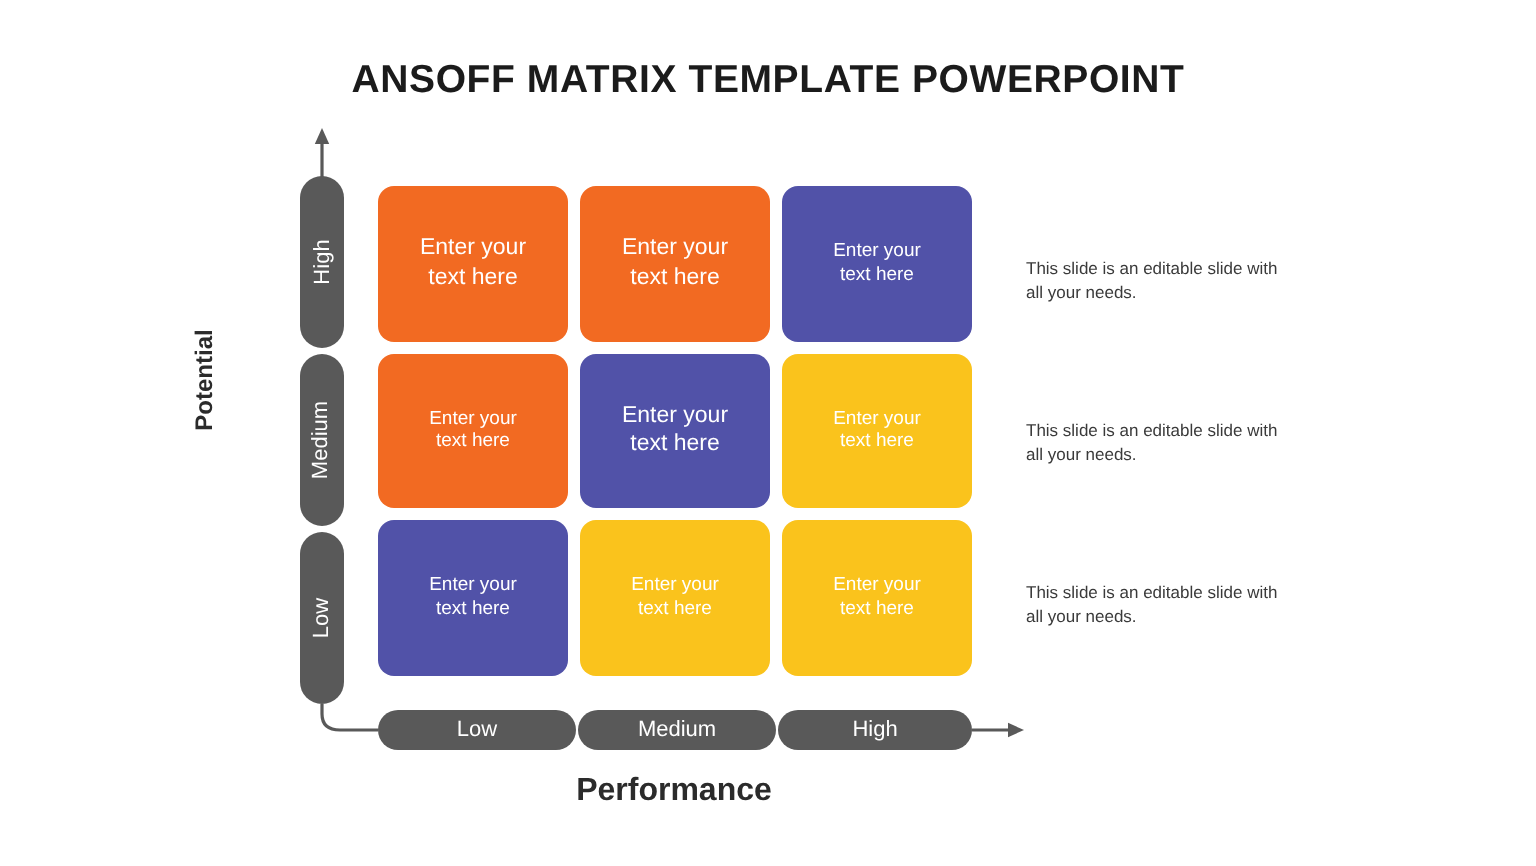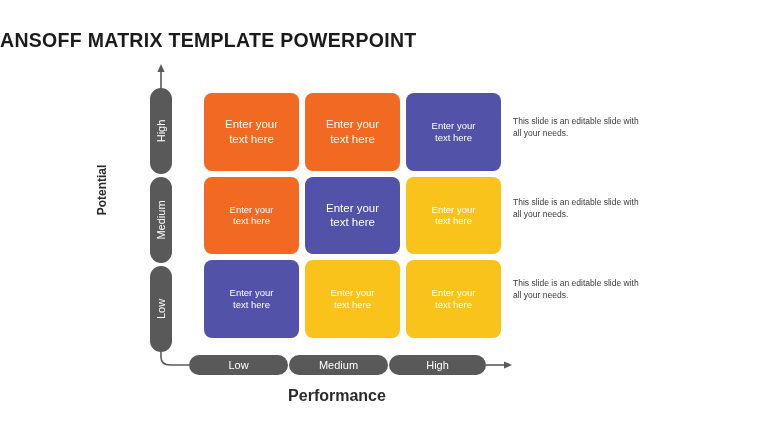--- a/index.html
+++ b/index.html
@@ -16,21 +16,21 @@
     color: #222222;
     position: relative;
   }
 
   
   .slide-title {
     position: absolute;
     top: 29px;
     left: 0;
     width: 768px;
-    text-align: left;
+    text-align: center;
     font-size: 19.5px;
     font-weight: bold;
     letter-spacing: 0.3px;
     color: #1b1b1b;
     white-space: nowrap;
   }
 
   
   .chart {
     position: absolute;
@@ -110,21 +110,21 @@
     font-size: 11px;
     color: #ffffff;
   }
   #x-pill-low    { left: 189px;  width: 99px; }
   #x-pill-medium { left: 289px;  width: 99px; }
   #x-pill-high   { left: 389px;  width: 97px; }
 
   
   .matrix {
     position: absolute;
-    left: 204px;
+    left: 189px;
     top: 93px;
     width: 297px;
     height: 245px;
     display: grid;
     grid-template-columns: repeat(3, 1fr);
     grid-template-rows: repeat(3, 1fr);
     gap: 6px;
   }
   .cell {
     border-radius: 8px;
@@ -145,20 +145,21 @@
   .cell.yellow.small { color: #ffffff; }
 
   
   .note {
     position: absolute;
     left: 513px;
     width: 128px;
     font-size: 8.5px;
     line-height: 1.45;
     color: #3a3a3a;
+    margin-top: 13px;
   }
   #note-0 { top: 115px; }
   #note-1 { top: 196px; }
   #note-2 { top: 277px; }
 </style>
 </head>
 <body>
 
 <div class="slide-title">ANSOFF MATRIX TEMPLATE POWERPOINT</div>
 

